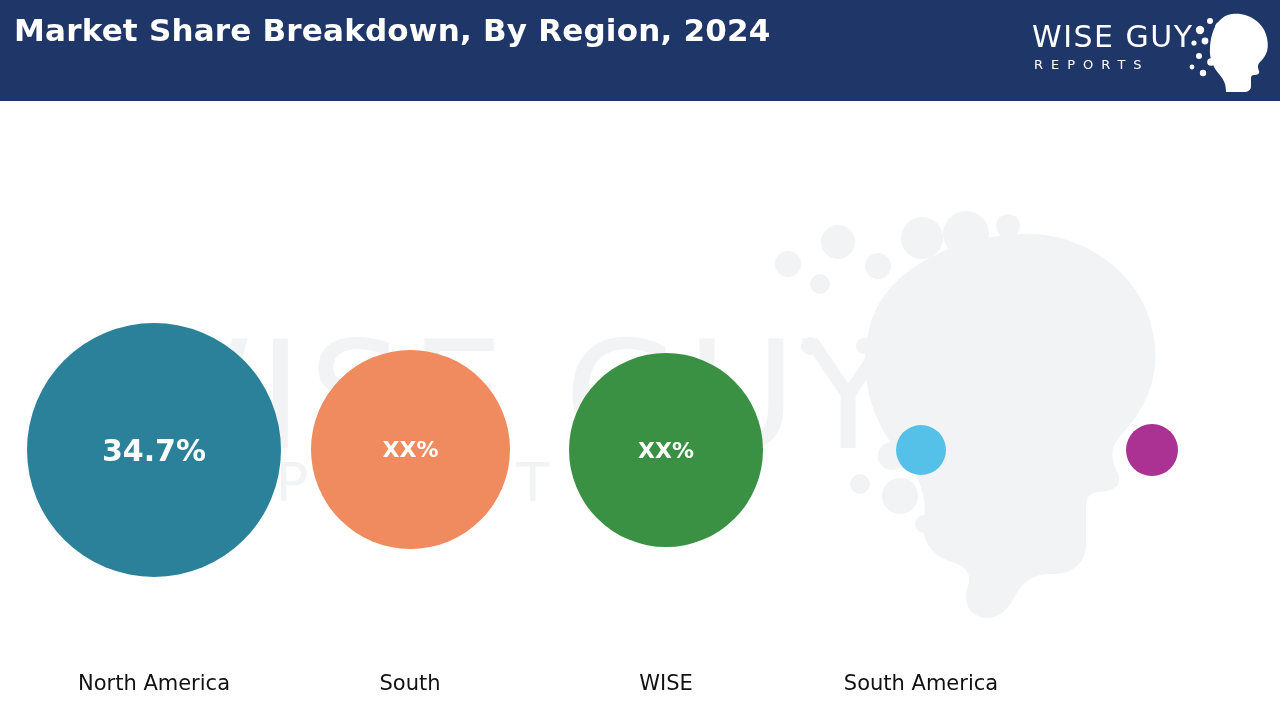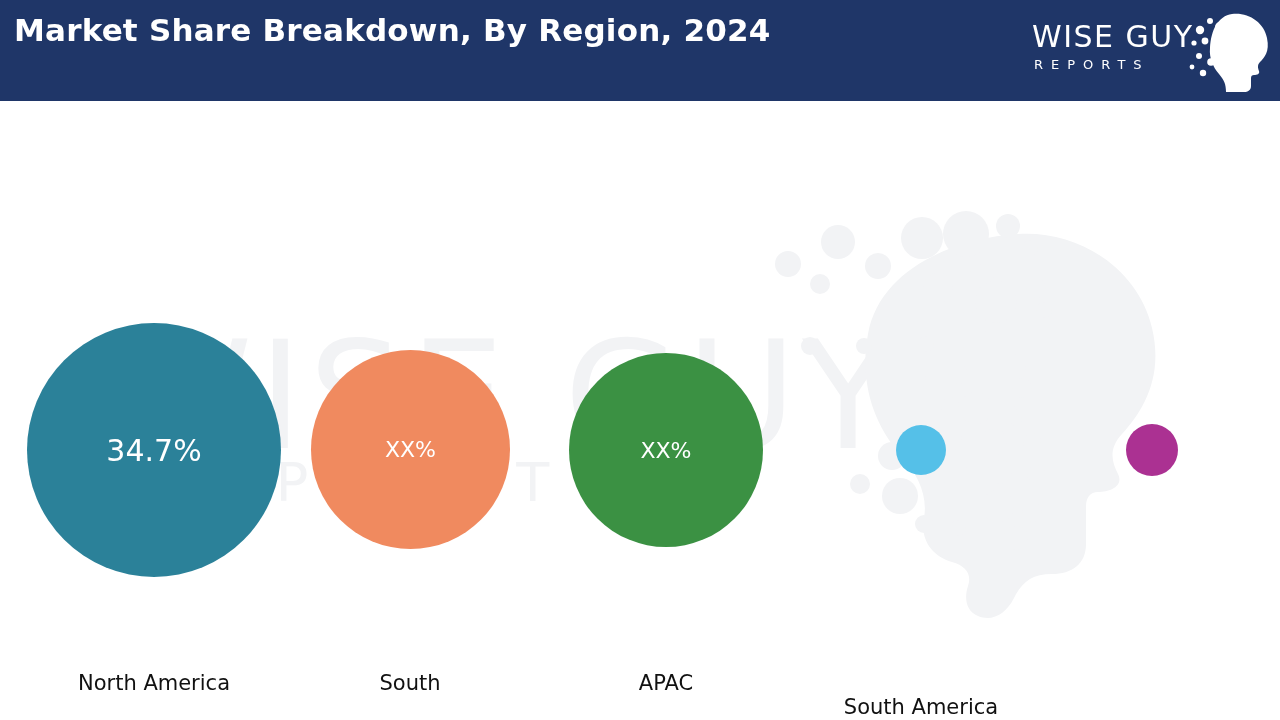--- a/index.html
+++ b/index.html
@@ -131,21 +131,21 @@
 
   
   .bubble {
     position: absolute;
     border-radius: 50%;
     display: flex;
     align-items: center;
     justify-content: center;
     color: #ffffff;
     font-family: "DejaVu Sans", sans-serif;
-    font-weight: normal;
+    font-weight: bold;
     box-sizing: border-box;
   }
   .bubble-label {
     position: absolute;
     font-family: "DejaVu Sans", sans-serif;
     font-size: 21px;
     color: #111111;
     white-space: nowrap;
     text-align: center;
     line-height: 1;
@@ -259,19 +259,19 @@
     </div>
 
     <div class="bubble" style="left:1126px; top:323px; width:52px; height:52px; background:#ab3192; font-size:0px;">
       <span></span>
     </div>
 
     <div class="bubble-label" style="left:0px; top:572px; width:308px;">North America</div>
 
     <div class="bubble-label" style="left:310px; top:572px; width:200px;">South</div>
 
-    <div class="bubble-label" style="left:566px; top:572px; width:200px;">APAC</div>
-
-    <div class="bubble-label" style="left:811px; top:572px; width:220px;margin-top:24px;">South America</div>
+    <div class="bubble-label" style="left:566px; top:572px; width:200px;">WISE</div>
+
+    <div class="bubble-label" style="left:811px; top:572px; width:220px;">South America</div>
 
 
   </div>
 </div>
 
 </body></html>

